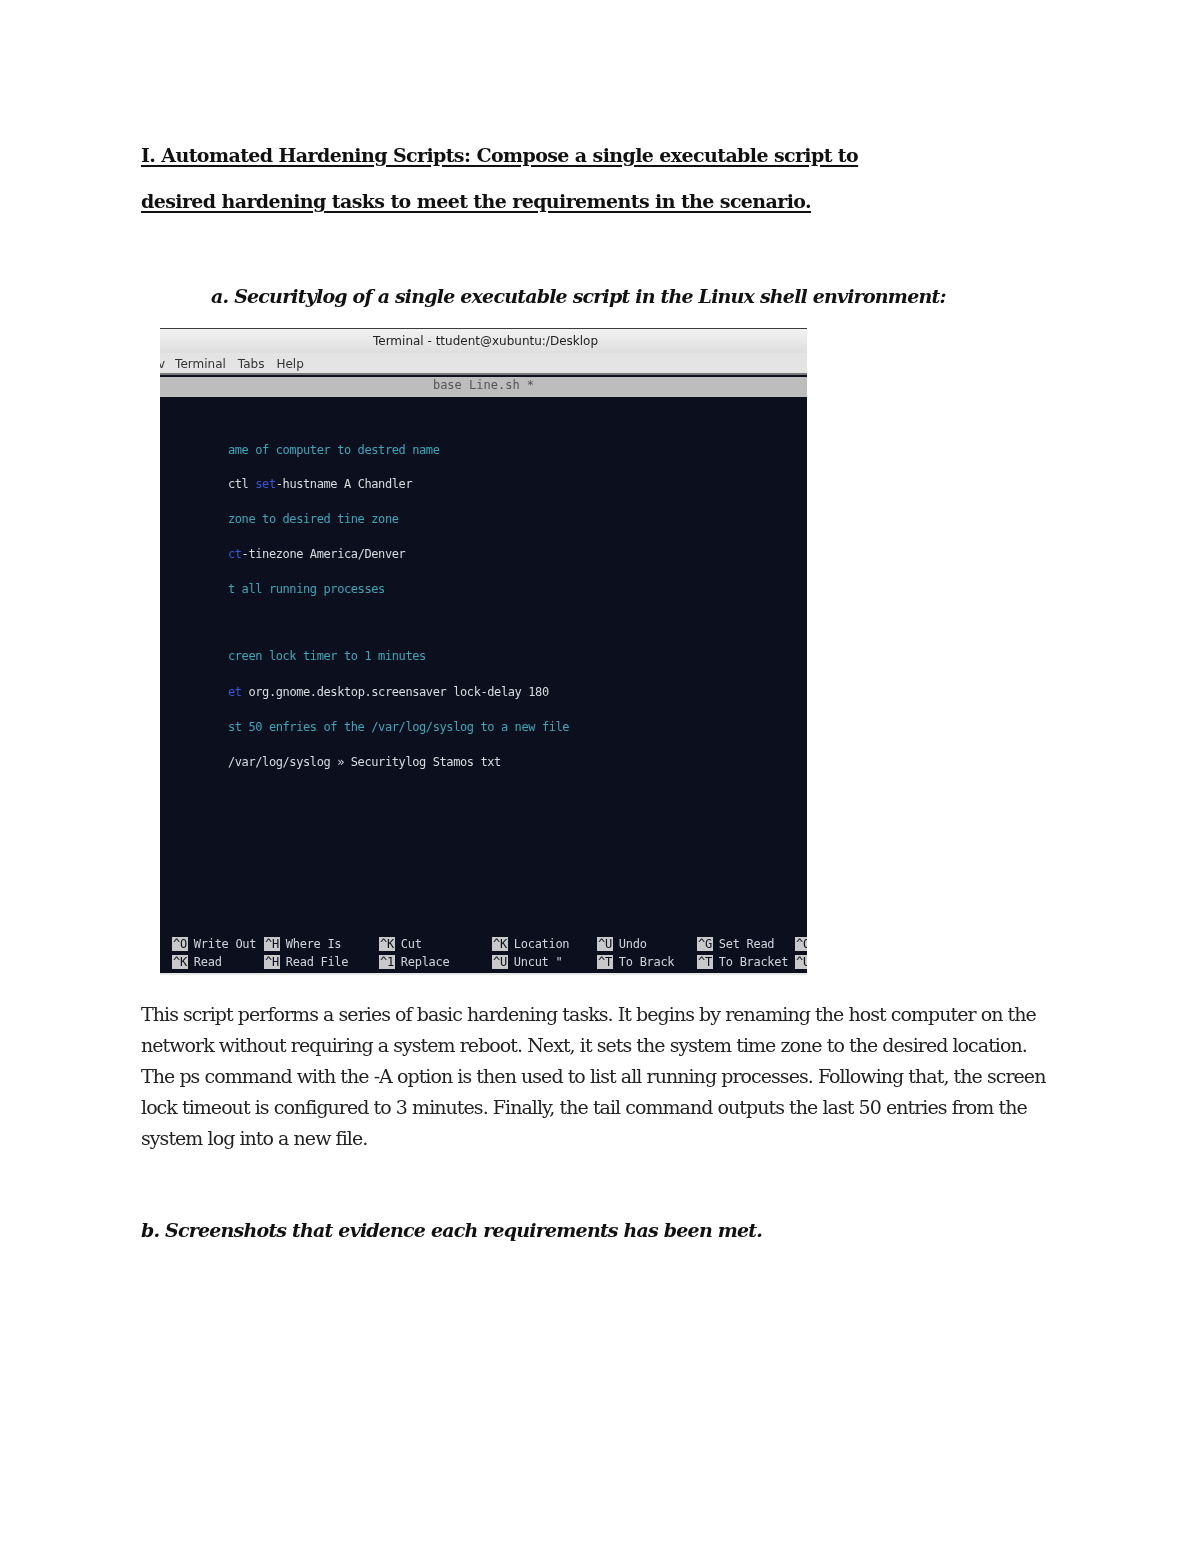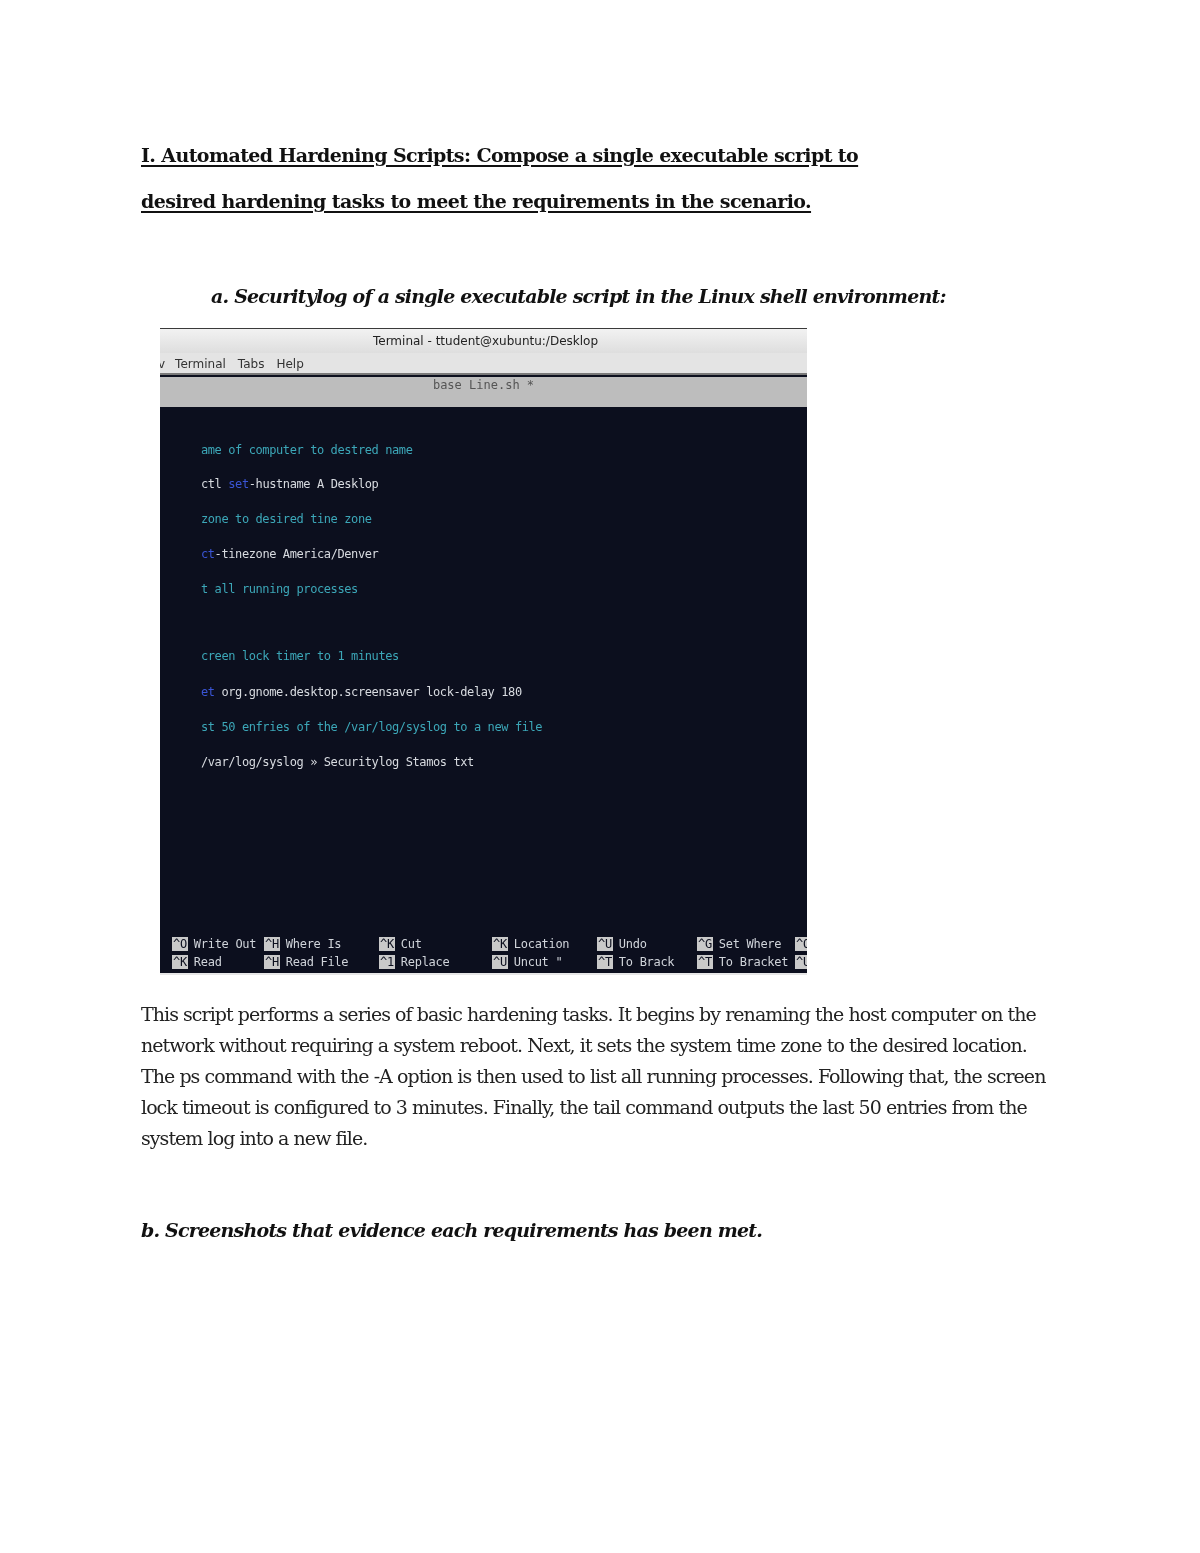--- a/index.html
+++ b/index.html
@@ -81,21 +81,21 @@
       display: flex;
       gap: 0;
       border-bottom: 2px solid #7a7a7a;
     }
     .term-menubar span { margin-right: 12px; }
     .term-menubar span:first-child { margin-left: -2px; margin-right: 10px; }
     .term-nano-header {
       position: absolute;
       left: 0; top: 48px;
       width: 100%;
-      height: 30px;
+      height: 20px;
       background: #bdbdbd;
       text-align: center;
       font-family: "DejaVu Sans Mono", monospace;
       font-size: 12px;
       line-height: 16px;
       color: #555;
     }
     .term-body {
       position: absolute;
       left: 0; top: 64px;
@@ -103,20 +103,21 @@
       height: 536px;
       font-family: "DejaVu Sans Mono", monospace;
       font-size: 12px;
       color: #d8dbe0;
     }
     .term-line {
       position: absolute;
       left: 0;
       white-space: pre;
       letter-spacing: -0.4px;
+      padding-left: 27px;
     }
     .c-comment { color: #3ca7b8; }
     .c-keyword { color: #3a55d6; }
     .c-text { color: #d8dbe0; }
 
     .term-footer {
       position: absolute;
       left: 0; top: 606px;
       width: 100%;
       height: 40px;
@@ -174,21 +175,21 @@
     <span>Tabs</span>
     <span>Help</span>
   </div>
   <div class="term-nano-header">base Line.sh *</div>
 
   <div class="term-body">
     <div class="term-line" style="top:36px">
       <span class="c-comment">ame of computer to destred name</span>
     </div>
     <div class="term-line" style="top:70px">
-      <span class="c-text">ctl </span><span class="c-keyword">set</span><span class="c-text">-hustname A Desklop</span>
+      <span class="c-text">ctl </span><span class="c-keyword">set</span><span class="c-text">-hustname A Chandler</span>
     </div>
     <div class="term-line" style="top:105px">
       <span class="c-comment">zone to desired tine zone</span>
     </div>
     <div class="term-line" style="top:140px">
       <span class="c-keyword">ct</span><span class="c-text">-tinezone America/Denver</span>
     </div>
     <div class="term-line" style="top:175px">
       <span class="c-comment">t all running processes</span>
     </div>
@@ -210,21 +211,21 @@
     <div class="sc" style="left:12px; top:2px"><span class="key">^O</span><span>Write Out</span></div>
     <div class="sc" style="left:12px; top:20px"><span class="key">^K</span><span>Read</span></div>
     <div class="sc" style="left:104px; top:2px"><span class="key">^H</span><span>Where Is</span></div>
     <div class="sc" style="left:104px; top:20px"><span class="key">^H</span><span>Read File</span></div>
     <div class="sc" style="left:219px; top:2px"><span class="key">^K</span><span>Cut</span></div>
     <div class="sc" style="left:219px; top:20px"><span class="key">^1</span><span>Replace</span></div>
     <div class="sc" style="left:332px; top:2px"><span class="key">^K</span><span>Location</span></div>
     <div class="sc" style="left:332px; top:20px"><span class="key">^U</span><span>Uncut "</span></div>
     <div class="sc" style="left:437px; top:2px"><span class="key">^U</span><span>Undo</span></div>
     <div class="sc" style="left:437px; top:20px"><span class="key">^T</span><span>To Brack</span></div>
-    <div class="sc" style="left:537px; top:2px"><span class="key">^G</span><span>Set Where</span></div>
+    <div class="sc" style="left:537px; top:2px"><span class="key">^G</span><span>Set Read</span></div>
     <div class="sc" style="left:537px; top:20px"><span class="key">^T</span><span>To Bracket</span></div>
     <div class="sc" style="left:635px; top:2px"><span class="key">^Q</span><span></span></div>
     <div class="sc" style="left:635px; top:20px"><span class="key">^U</span><span></span></div>
   </div>
   <div class="term-bottom-edge"></div>
 </div>
 
 <div class="paragraph">This script performs a series of basic hardening tasks. It begins by renaming the host computer on the network without requiring a system reboot. Next, it sets the system time zone to the desired location. The ps command with the -A option is then used to list all running processes. Following that, the screen lock timeout is configured to 3 minutes. Finally, the tail command outputs the last 50 entries from the system log into a new file.</div>
 
 <div class="subheading" id="sub-b">b. Screenshots that evidence each requirements has been met.</div>

